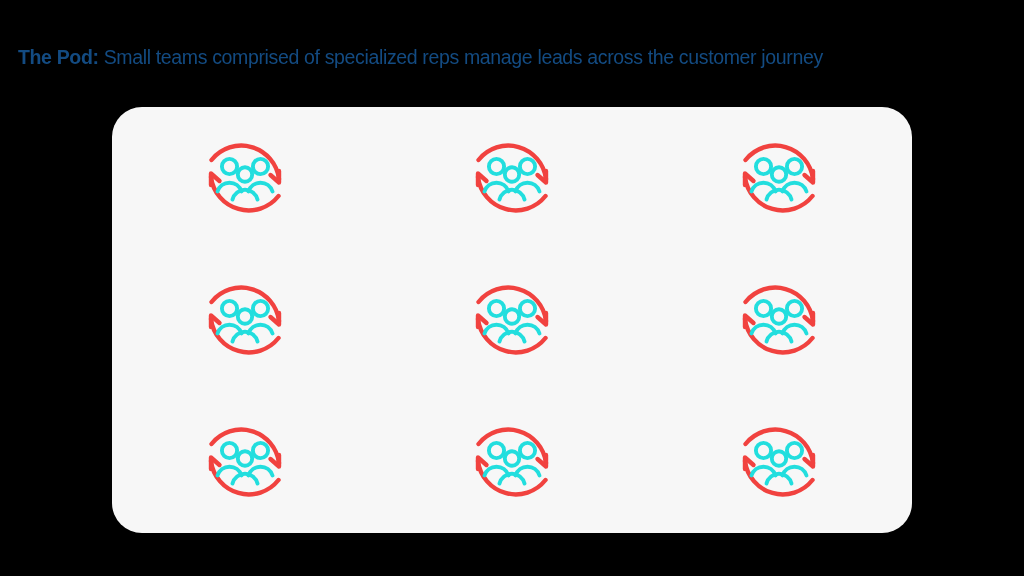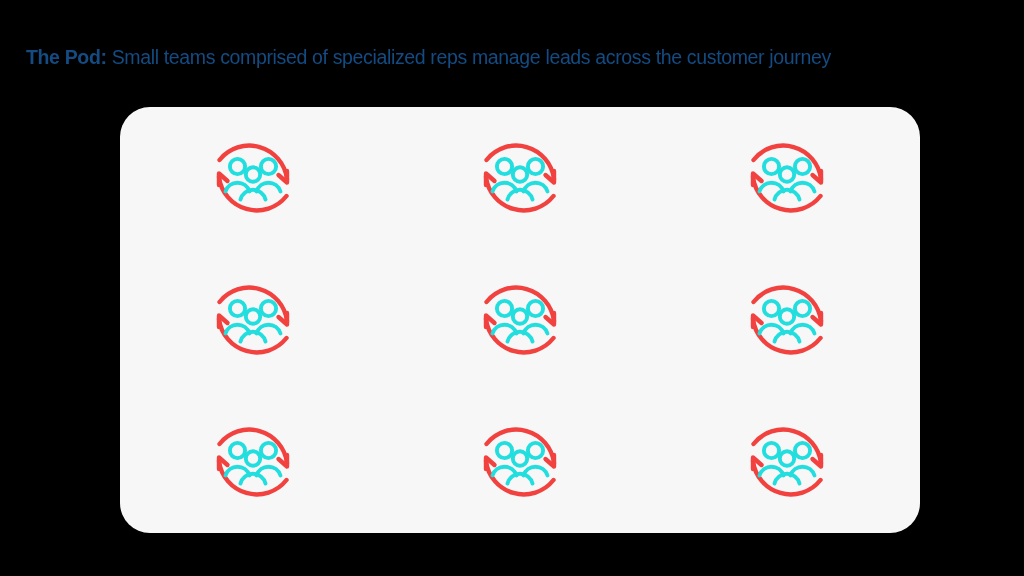--- a/index.html
+++ b/index.html
@@ -11,21 +11,20 @@
     width: 1024px;
     height: 576px;
     overflow: hidden;
     font-family: "Liberation Sans", sans-serif;
   }
   #slide {
     position: relative;
     width: 964px;
     height: 576px;
     background: #000000;
-    margin-left: 8px;
   }
 
   
   #slide-title {
     position: absolute;
     left: 18px;
     top: 40px;
     width: 990px;
     color: #134B82;
     font-family: "Liberation Sans", sans-serif;

